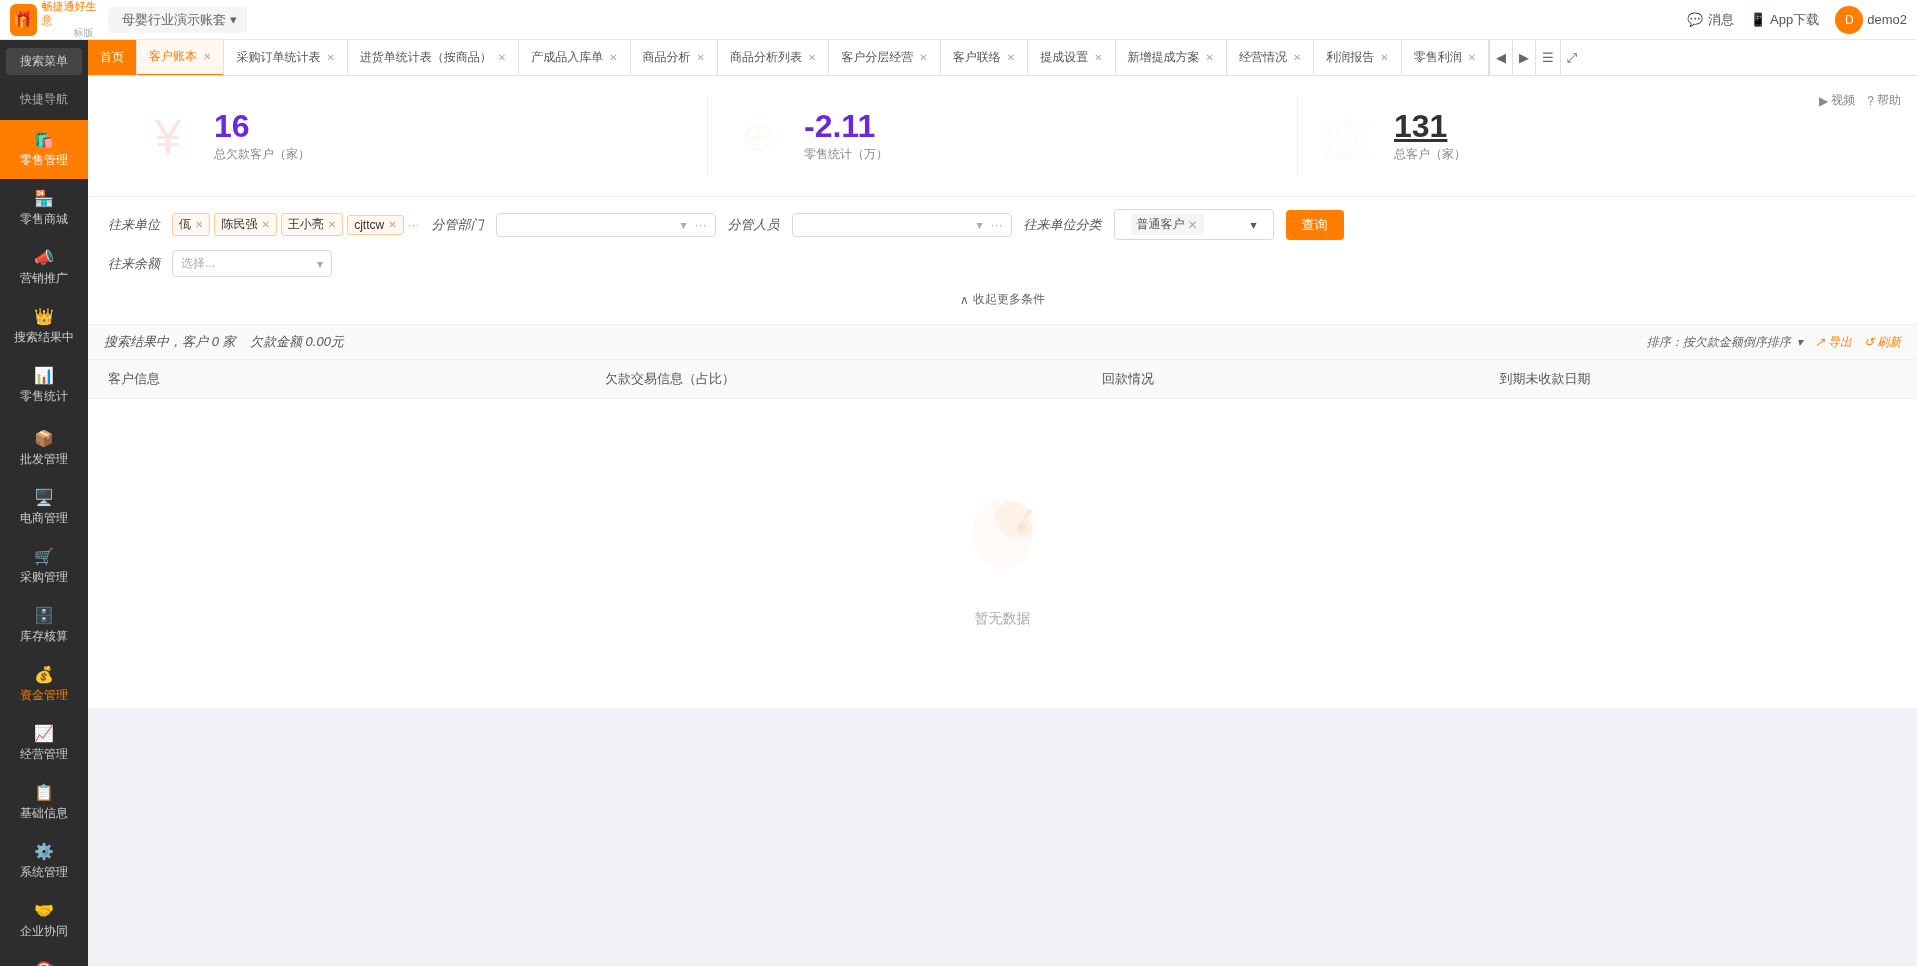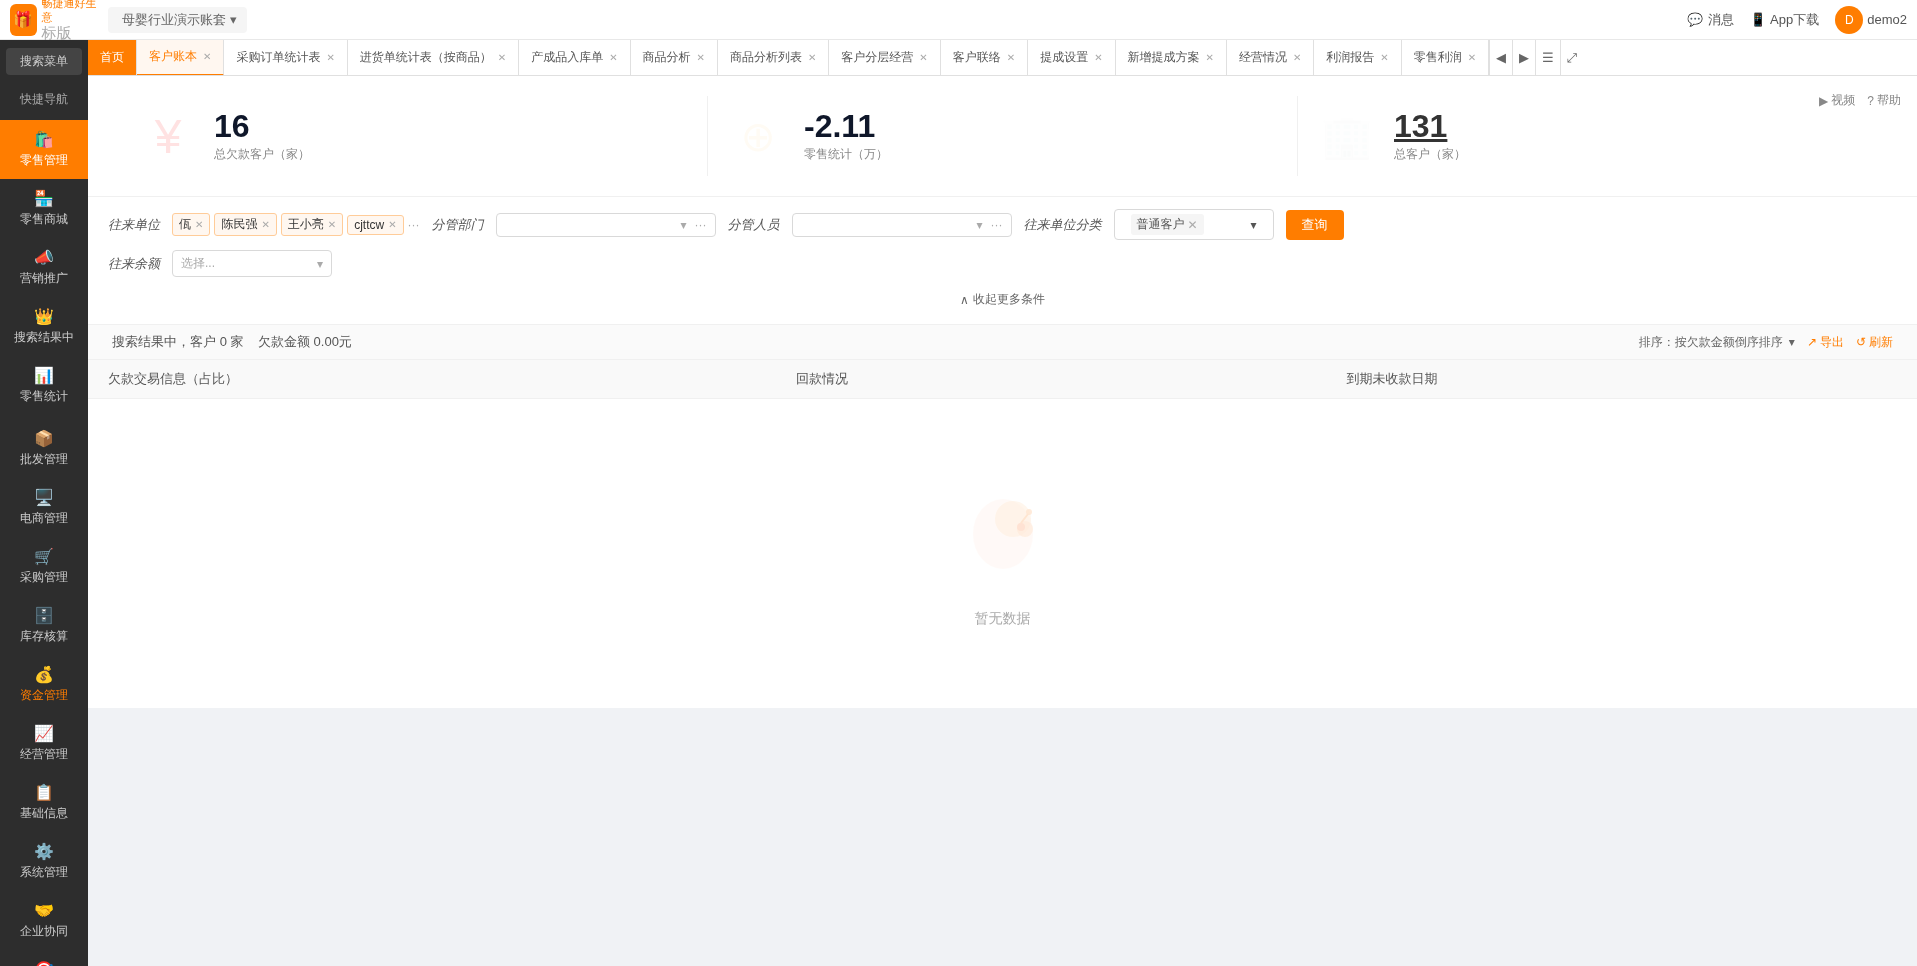--- a/index.html
+++ b/index.html
@@ -41,21 +41,21 @@
     .sidebar-icon { font-size: 16px; }
     .sidebar-divider { height: 1px; background: #444; margin: 2px 8px; }
 
     
     .stats-row { display: flex; background: white; padding: 20px 30px; gap: 0; border-bottom: 1px solid #f0f0f0; position: relative; }
     .stat-card { flex: 1; display: flex; align-items: center; gap: 16px; padding: 10px 20px; border-right: 1px solid #f0f0f0; }
     .stat-card:last-child { border-right: none; }
     .stat-icon { width: 60px; height: 60px; opacity: 0.15; display: flex; align-items: center; justify-content: center; }
     .stat-icon-red { color: #ff4444; font-size: 48px; }
     .stat-value { font-size: 32px; font-weight: bold; line-height: 1; }
-    .stat-value.red { color: #0f172a; }
+    .stat-value.red { color: #6d28d9; }
     .stat-value.dark { color: #333; text-decoration: underline; }
     .stat-label { font-size: 12px; color: #888; margin-top: 4px; text-align: center; }
     .stat-top-right { position: absolute; top: 16px; right: 16px; display: flex; gap: 12px; }
     .stat-top-right-btn { font-size: 12px; color: #888; cursor: pointer; display: flex; align-items: center; gap: 3px; }
 
     
     .filter-area { background: white; padding: 12px 20px; border-bottom: 1px solid #f0f0f0; }
     .filter-row { display: flex; align-items: center; gap: 12px; margin-bottom: 10px; flex-wrap: wrap; }
     .filter-label { font-size: 13px; color: #555; white-space: nowrap; font-style: italic; }
     .filter-tags { display: flex; align-items: center; gap: 4px; flex-wrap: wrap; }
@@ -63,21 +63,21 @@
     .filter-tag .close { color: #aaa; cursor: pointer; font-size: 10px; }
     .filter-more { color: #aaa; cursor: pointer; font-size: 12px; }
     .filter-dropdown { display: flex; align-items: center; border: 1px solid #d9d9d9; border-radius: 4px; padding: 4px 8px; background: white; cursor: pointer; gap: 4px; min-width: 180px; font-size: 12px; color: #555; }
     .filter-dropdown .arrow { margin-left: auto; color: #aaa; }
     .filter-select { display: flex; align-items: center; border: 1px solid #d9d9d9; border-radius: 4px; padding: 4px 16px; background: white; cursor: pointer; gap: 4px; min-width: 120px; font-size: 12px; color: #555; }
     .filter-select-tag { background: #f5f5f5; padding: 2px 6px; border-radius: 3px; font-size: 12px; display: flex; align-items: center; gap: 3px; }
     .query-btn { background: #ff7d00; color: white; border: none; padding: 6px 16px; border-radius: 4px; cursor: pointer; font-size: 13px; }
     .collapse-btn { display: flex; align-items: center; justify-content: center; cursor: pointer; color: #666; font-size: 12px; gap: 4px; padding: 4px 12px; }
 
     
-    .results-info { background: #fafafa; padding: 8px 24px; display: flex; align-items: center; justify-content: space-between; border-bottom: 1px solid #f0f0f0; }
+    .results-info { background: #fafafa; padding: 8px 16px; display: flex; align-items: center; justify-content: space-between; border-bottom: 1px solid #f0f0f0; font-style: italic; }
     .results-text { font-size: 13px; color: #555; }
     .results-actions { display: flex; align-items: center; gap: 12px; font-size: 12px; color: #666; }
     .sort-btn { display: flex; align-items: center; gap: 6px; cursor: pointer; }
     .action-btn { display: flex; align-items: center; gap: 3px; cursor: pointer; color: #ff7d00; }
 
     
     .table-wrapper { background: white; margin: 0; }
     .table-header { display: flex; padding: 10px 20px; background: #f9f9f9; border-bottom: 1px solid #f0f0f0; font-size: 13px; color: #555; font-weight: 500; }
     .col-customer { flex: 2.5; }
     .col-debt { flex: 2.5; }
@@ -99,21 +99,21 @@
 
 <div class="app-container">
 
   <div class="top-bar">
     <div class="top-bar-logo">
       <div class="logo-icon">
         <span>🎁</span>
       </div>
       <div class="logo-text">
         <div>畅捷通好生意</div>
-        <div style="color:#aaa;font-size:15px;">标版</div>
+        <div style="color:#aaa;font-size:10px;margin-left:32px;">标版</div>
       </div>
     </div>
 
     <div class="top-bar-dropdown">
       <span>母婴行业演示账套</span>
       <span>▾</span>
     </div>
 
     <div class="top-bar-right">
       <div class="top-bar-right-item">
@@ -398,20 +398,21 @@
             </div>
             <div class="action-btn">
               <span>↺</span>
               <span>刷新</span>
             </div>
           </div>
         </div>
 
         <div class="table-wrapper">
           <div class="table-header">
+            <div class="col-customer">客户信息</div>
             <div class="col-debt">欠款交易信息（占比）</div>
             <div class="col-payment">回款情况</div>
             <div class="col-date">到期未收款日期</div>
           </div>
 
           <div class="empty-state">
             <div class="empty-icon">
               <svg width="100" height="100" viewBox="0 0 100 100" xmlns="http://www.w3.org/2000/svg">
                 <ellipse cx="50" cy="55" rx="30" ry="35" fill="#ffddcc" opacity="0.5"></ellipse>
                 <circle cx="60" cy="40" r="18" fill="#ffcc99" opacity="0.6"></circle>

